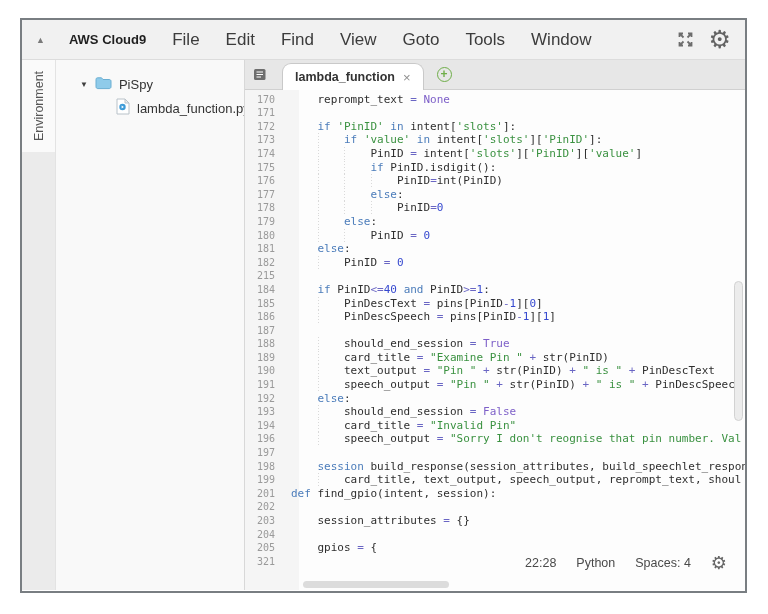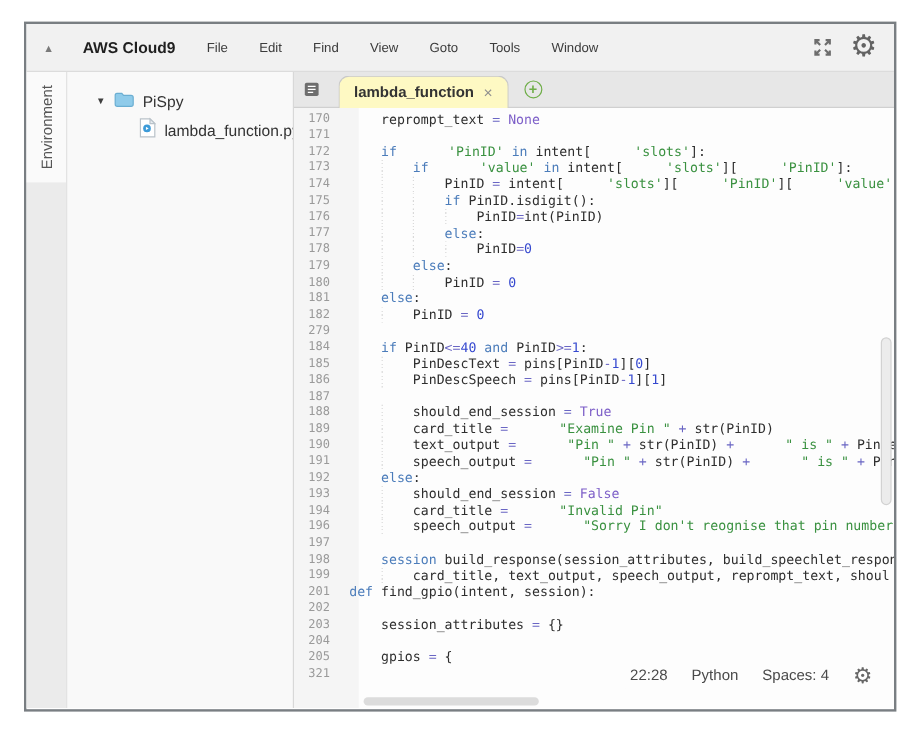--- a/index.html
+++ b/index.html
@@ -12,21 +12,21 @@
 
   .window{position:absolute;left:20px;top:18px;width:727px;height:575px;
     border:2px solid #797e82;background:#fff;overflow:hidden;}
 
   
   .menubar{height:40px;background:#f1f1f1;border-bottom:1px solid #dcdcdc;
     display:flex;align-items:center;padding:0 14px;}
   .collapse-tri{font-size:9px;color:#7a7a7a;margin-right:24px;}
   .brand{font-weight:bold;font-size:13px;color:#1f1f1f;margin-right:26px;}
   .menu-items{display:flex;align-items:center;gap:26px;}
-  .menu-item{font-size:11px;color:#3c3c3c;cursor:default;}
+  .menu-item{font-size:17px;color:#3c3c3c;cursor:default;}
   .mb-right{margin-left:auto;display:flex;align-items:center;gap:15px;}
   .fullscreen-ico{display:flex;align-items:center;}
   .gear-glyph{font-size:25px;color:#636363;line-height:1;}
 
   
   .content{display:flex;height:calc(100% - 41px);}
 
   .env-strip{width:34px;background:#ebebeb;position:relative;border-right:1px solid #e3e3e3;flex:0 0 34px;}
   .env-tab{position:absolute;top:0;left:0;width:100%;height:92px;background:#fafafa;}
   .env-label{position:absolute;top:46px;left:50%;transform:translate(-50%,-50%) rotate(-90deg);
@@ -37,35 +37,35 @@
   .row-folder{padding-left:24px;}
   .row-file{padding-left:60px;}
   .caret{font-size:8px;color:#3f3f3f;}
 
   
   .editor{flex:1;min-width:0;border-left:1px solid #d8d8d8;display:flex;flex-direction:column;
     background:#fdfdfd;position:relative;}
   .tabbar{height:30px;background:#e7e7e7;border-bottom:1px solid #d0d0d0;
     display:flex;align-items:flex-end;padding-left:8px;flex:0 0 30px;}
   .tab-list-btn{align-self:center;margin-right:15px;display:flex;}
-  .tab{height:27px;background:#fef9c3;border:1px solid #c9c9c9;border-bottom:none;
+  .tab{height:27px;background:#ffffff;border:1px solid #c9c9c9;border-bottom:none;
     border-radius:9px 9px 0 0;display:flex;align-items:center;padding:0 12px;gap:8px;
     margin-bottom:-1px;font-size:12.5px;font-weight:bold;color:#333;}
   .tab-close{color:#8f8f8f;font-size:13px;font-weight:normal;}
   .plus-btn{align-self:center;margin-left:13px;width:15px;height:15px;border:1.5px solid #6fae49;
     border-radius:50%;color:#6fae49;font-size:12px;line-height:13px;text-align:center;font-weight:bold;}
 
   .code-area{flex:1;position:relative;overflow:hidden;
     font-family:"DejaVu Sans Mono","Liberation Mono",monospace;font-size:11px;}
   .code-area::before{content:"";position:absolute;left:0;top:0;bottom:0;width:54px;background:#f5f5f5;}
   #code-lines{position:relative;margin-top:-11px;}
   .crow{display:flex;height:13.6px;line-height:13.6px;white-space:pre;}
   .ln{flex:0 0 auto;width:42px;text-align:right;padding-right:12px;color:#9a9a9a;font-size:10px;}
   .cd{flex:1;min-width:0;overflow:hidden;color:var(--txt);padding-left:4px;}
-  .k{color:var(--kw);} .s{color:var(--str);margin-left:36px;} .c{color:var(--cst);} .n{color:var(--num);} .o{color:var(--op);}
+  .k{color:var(--kw);} .s{color:var(--str);} .c{color:var(--cst);} .n{color:var(--num);} .o{color:var(--op);}
   .ind{background-image:repeating-linear-gradient(to bottom,#d9d9d9 0,#d9d9d9 1px,transparent 1px,transparent 3px);
     background-size:1px 100%;background-repeat:no-repeat;background-position:0 0;}
 
   .status-overlay{position:absolute;right:14px;bottom:16px;display:flex;align-items:center;gap:20px;
     font-family:"Liberation Sans",sans-serif;font-size:12.5px;color:#4a4a4a;
     background:rgba(253,253,253,0.9);padding:2px 4px;z-index:3;}
   .status-gear{font-size:18px;color:#666;line-height:1;}
 
   .h-thumb{position:absolute;left:58px;bottom:2px;width:146px;height:7px;background:#dcdcdc;
     border-radius:4px;z-index:2;}
@@ -157,21 +157,21 @@
             <div class="crow"><span class="ln">173</span><span class="cd"><span class="">    </span><span class="ind">    </span><span class="k">if</span> <span class="s">'value'</span> <span class="k">in</span> intent[<span class="s">'slots'</span>][<span class="s">'PinID'</span>]:</span></div>
             <div class="crow"><span class="ln">174</span><span class="cd"><span class="">    </span><span class="ind">    </span><span class="ind">    </span>PinID <span class="o">=</span> intent[<span class="s">'slots'</span>][<span class="s">'PinID'</span>][<span class="s">'value'</span>]</span></div>
             <div class="crow"><span class="ln">175</span><span class="cd"><span class="">    </span><span class="ind">    </span><span class="ind">    </span><span class="k">if</span> PinID.isdigit():</span></div>
             <div class="crow"><span class="ln">176</span><span class="cd"><span class="">    </span><span class="ind">    </span><span class="ind">    </span><span class="ind">    </span>PinID<span class="o">=</span>int(PinID)</span></div>
             <div class="crow"><span class="ln">177</span><span class="cd"><span class="">    </span><span class="ind">    </span><span class="ind">    </span><span class="k">else</span>:</span></div>
             <div class="crow"><span class="ln">178</span><span class="cd"><span class="">    </span><span class="ind">    </span><span class="ind">    </span><span class="ind">    </span>PinID<span class="o">=</span><span class="n">0</span></span></div>
             <div class="crow"><span class="ln">179</span><span class="cd"><span class="">    </span><span class="ind">    </span><span class="k">else</span>:</span></div>
             <div class="crow"><span class="ln">180</span><span class="cd"><span class="">    </span><span class="ind">    </span><span class="ind">    </span>PinID <span class="o">=</span> <span class="n">0</span></span></div>
             <div class="crow"><span class="ln">181</span><span class="cd"><span class="">    </span><span class="k">else</span>:</span></div>
             <div class="crow"><span class="ln">182</span><span class="cd"><span class="">    </span><span class="ind">    </span>PinID <span class="o">=</span> <span class="n">0</span></span></div>
-            <div class="crow"><span class="ln">279</span><span class="cd"></span></div>
+            <div class="crow"><span class="ln">215</span><span class="cd"></span></div>
             <div class="crow"><span class="ln">184</span><span class="cd"><span class="">    </span><span class="k">if</span> PinID<span class="o">&lt;=</span><span class="n">40</span> <span class="k">and</span> PinID<span class="o">&gt;=</span><span class="n">1</span>:</span></div>
             <div class="crow"><span class="ln">185</span><span class="cd"><span class="">    </span><span class="ind">    </span>PinDescText <span class="o">=</span> pins[PinID<span class="o">-</span><span class="n">1</span>][<span class="n">0</span>]</span></div>
             <div class="crow"><span class="ln">186</span><span class="cd"><span class="">    </span><span class="ind">    </span>PinDescSpeech <span class="o">=</span> pins[PinID<span class="o">-</span><span class="n">1</span>][<span class="n">1</span>]</span></div>
             <div class="crow"><span class="ln">187</span><span class="cd"></span></div>
             <div class="crow"><span class="ln">188</span><span class="cd"><span class="">    </span><span class="ind">    </span>should_end_session <span class="o">=</span> <span class="c">True</span></span></div>
             <div class="crow"><span class="ln">189</span><span class="cd"><span class="">    </span><span class="ind">    </span>card_title <span class="o">=</span> <span class="s">"Examine Pin "</span> <span class="o">+</span> str(PinID)</span></div>
             <div class="crow"><span class="ln">190</span><span class="cd"><span class="">    </span><span class="ind">    </span>text_output <span class="o">=</span> <span class="s">"Pin "</span> <span class="o">+</span> str(PinID) <span class="o">+</span> <span class="s">" is "</span> <span class="o">+</span> PinDescText</span></div>
             <div class="crow"><span class="ln">191</span><span class="cd"><span class="">    </span><span class="ind">    </span>speech_output <span class="o">=</span> <span class="s">"Pin "</span> <span class="o">+</span> str(PinID) <span class="o">+</span> <span class="s">" is "</span> <span class="o">+</span> PinDescSpeech</span></div>
             <div class="crow"><span class="ln">192</span><span class="cd"><span class="">    </span><span class="k">else</span>:</span></div>
             <div class="crow"><span class="ln">193</span><span class="cd"><span class="">    </span><span class="ind">    </span>should_end_session <span class="o">=</span> <span class="c">False</span></span></div>

